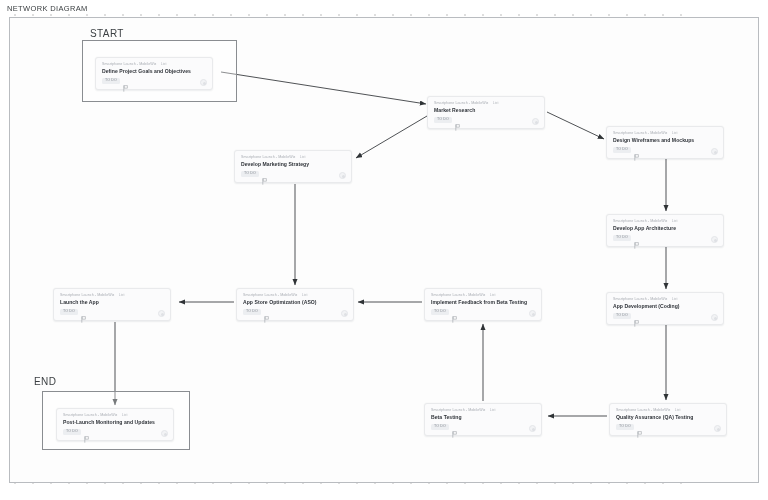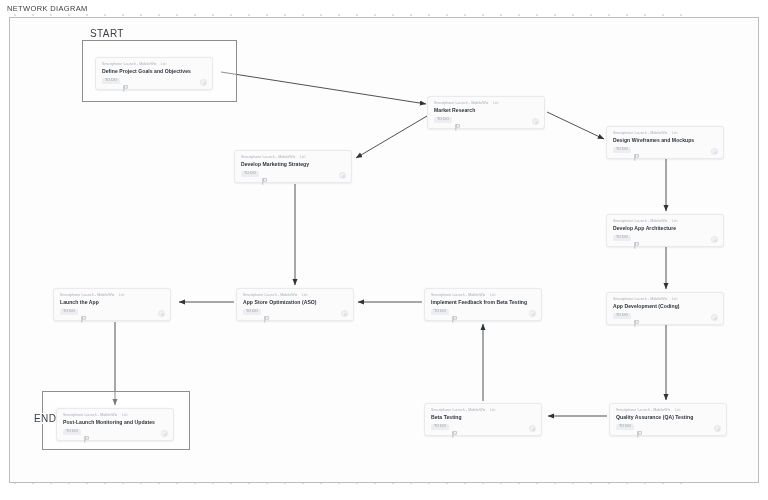--- a/index.html
+++ b/index.html
@@ -176,21 +176,21 @@
       <path d="M 234,302 L 179,302"></path>
 
       <path d="M 115,322 L 115,405"></path>
     </g>
   </svg>
 
   <div class="group" style="left:82px; top:40px; width:155px; height:62px;"></div>
   <div class="group-label" style="left:88px; top:28px;">START</div>
 
   <div class="group" style="left:42px; top:391px; width:148px; height:59px;"></div>
-  <div class="group-label" style="left:32px; top:376px;margin-top:37px;">END</div>
+  <div class="group-label" style="left:32px; top:376px;">END</div>
 
   <div id="cards">
       <div class="card" style="left: 95px; top: 57px;">
         <div class="card-meta"><span>Smartphone Launch - MobileWiz</span><span class="sep">&nbsp;&nbsp;</span><span class="list">List</span></div>
         <div class="card-title">Define Project Goals and Objectives</div>
         <div class="card-footer">
           <span class="status-badge">TO DO</span>
           <span class="flag-icon"><svg viewBox="0 0 10 14" width="5" height="7" aria-hidden="true">
               <path d="M1.6 0.6 L1.6 13.4" stroke="#9aa0a6" stroke-width="1.2" fill="none"></path>
               <path d="M2.4 1.2 L8.8 1.2 L8.8 6.4 L2.4 6.4 Z" fill="none" stroke="#9aa0a6" stroke-width="1.1"></path>

